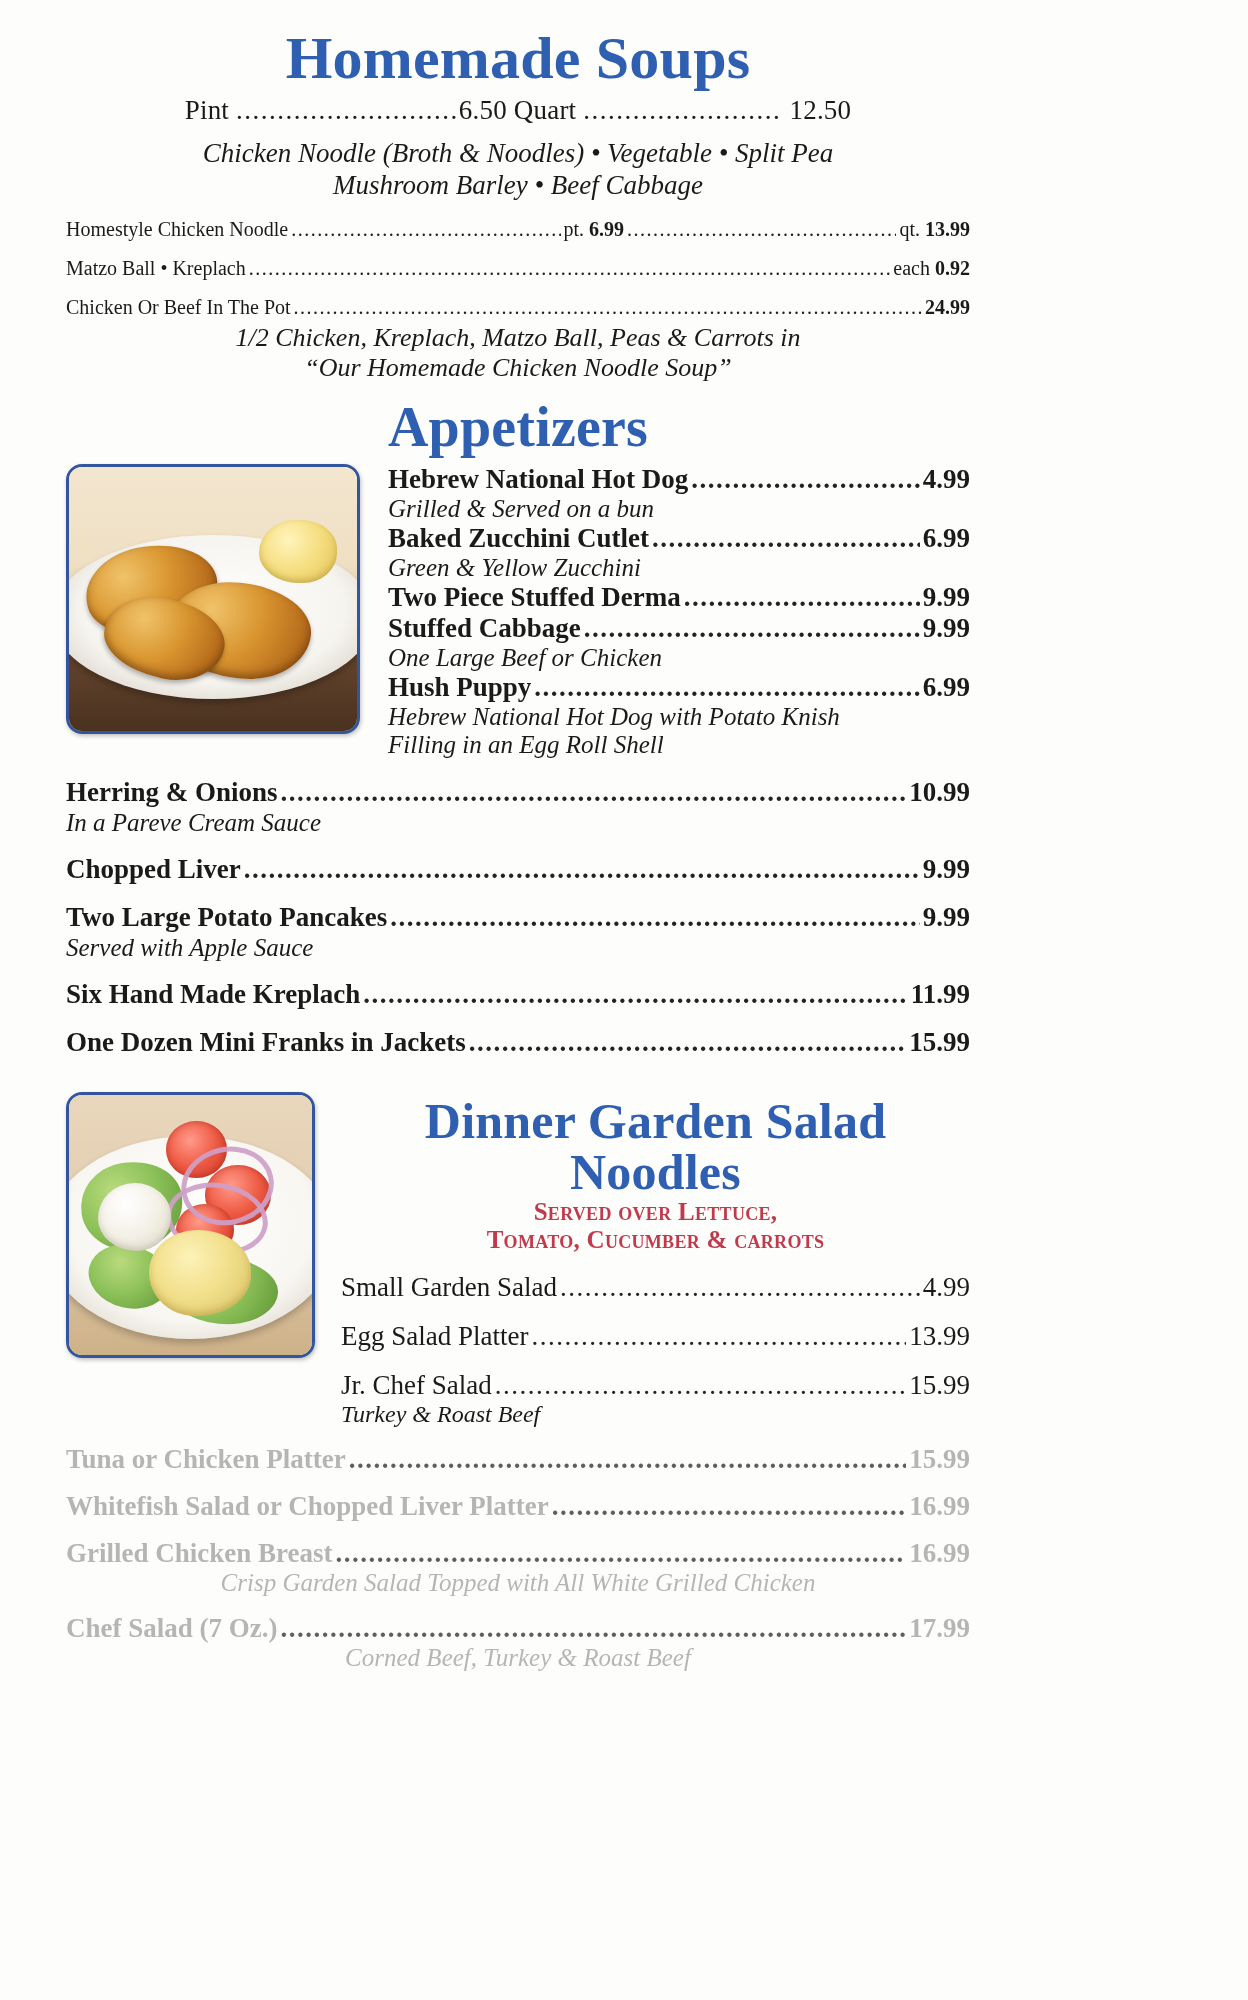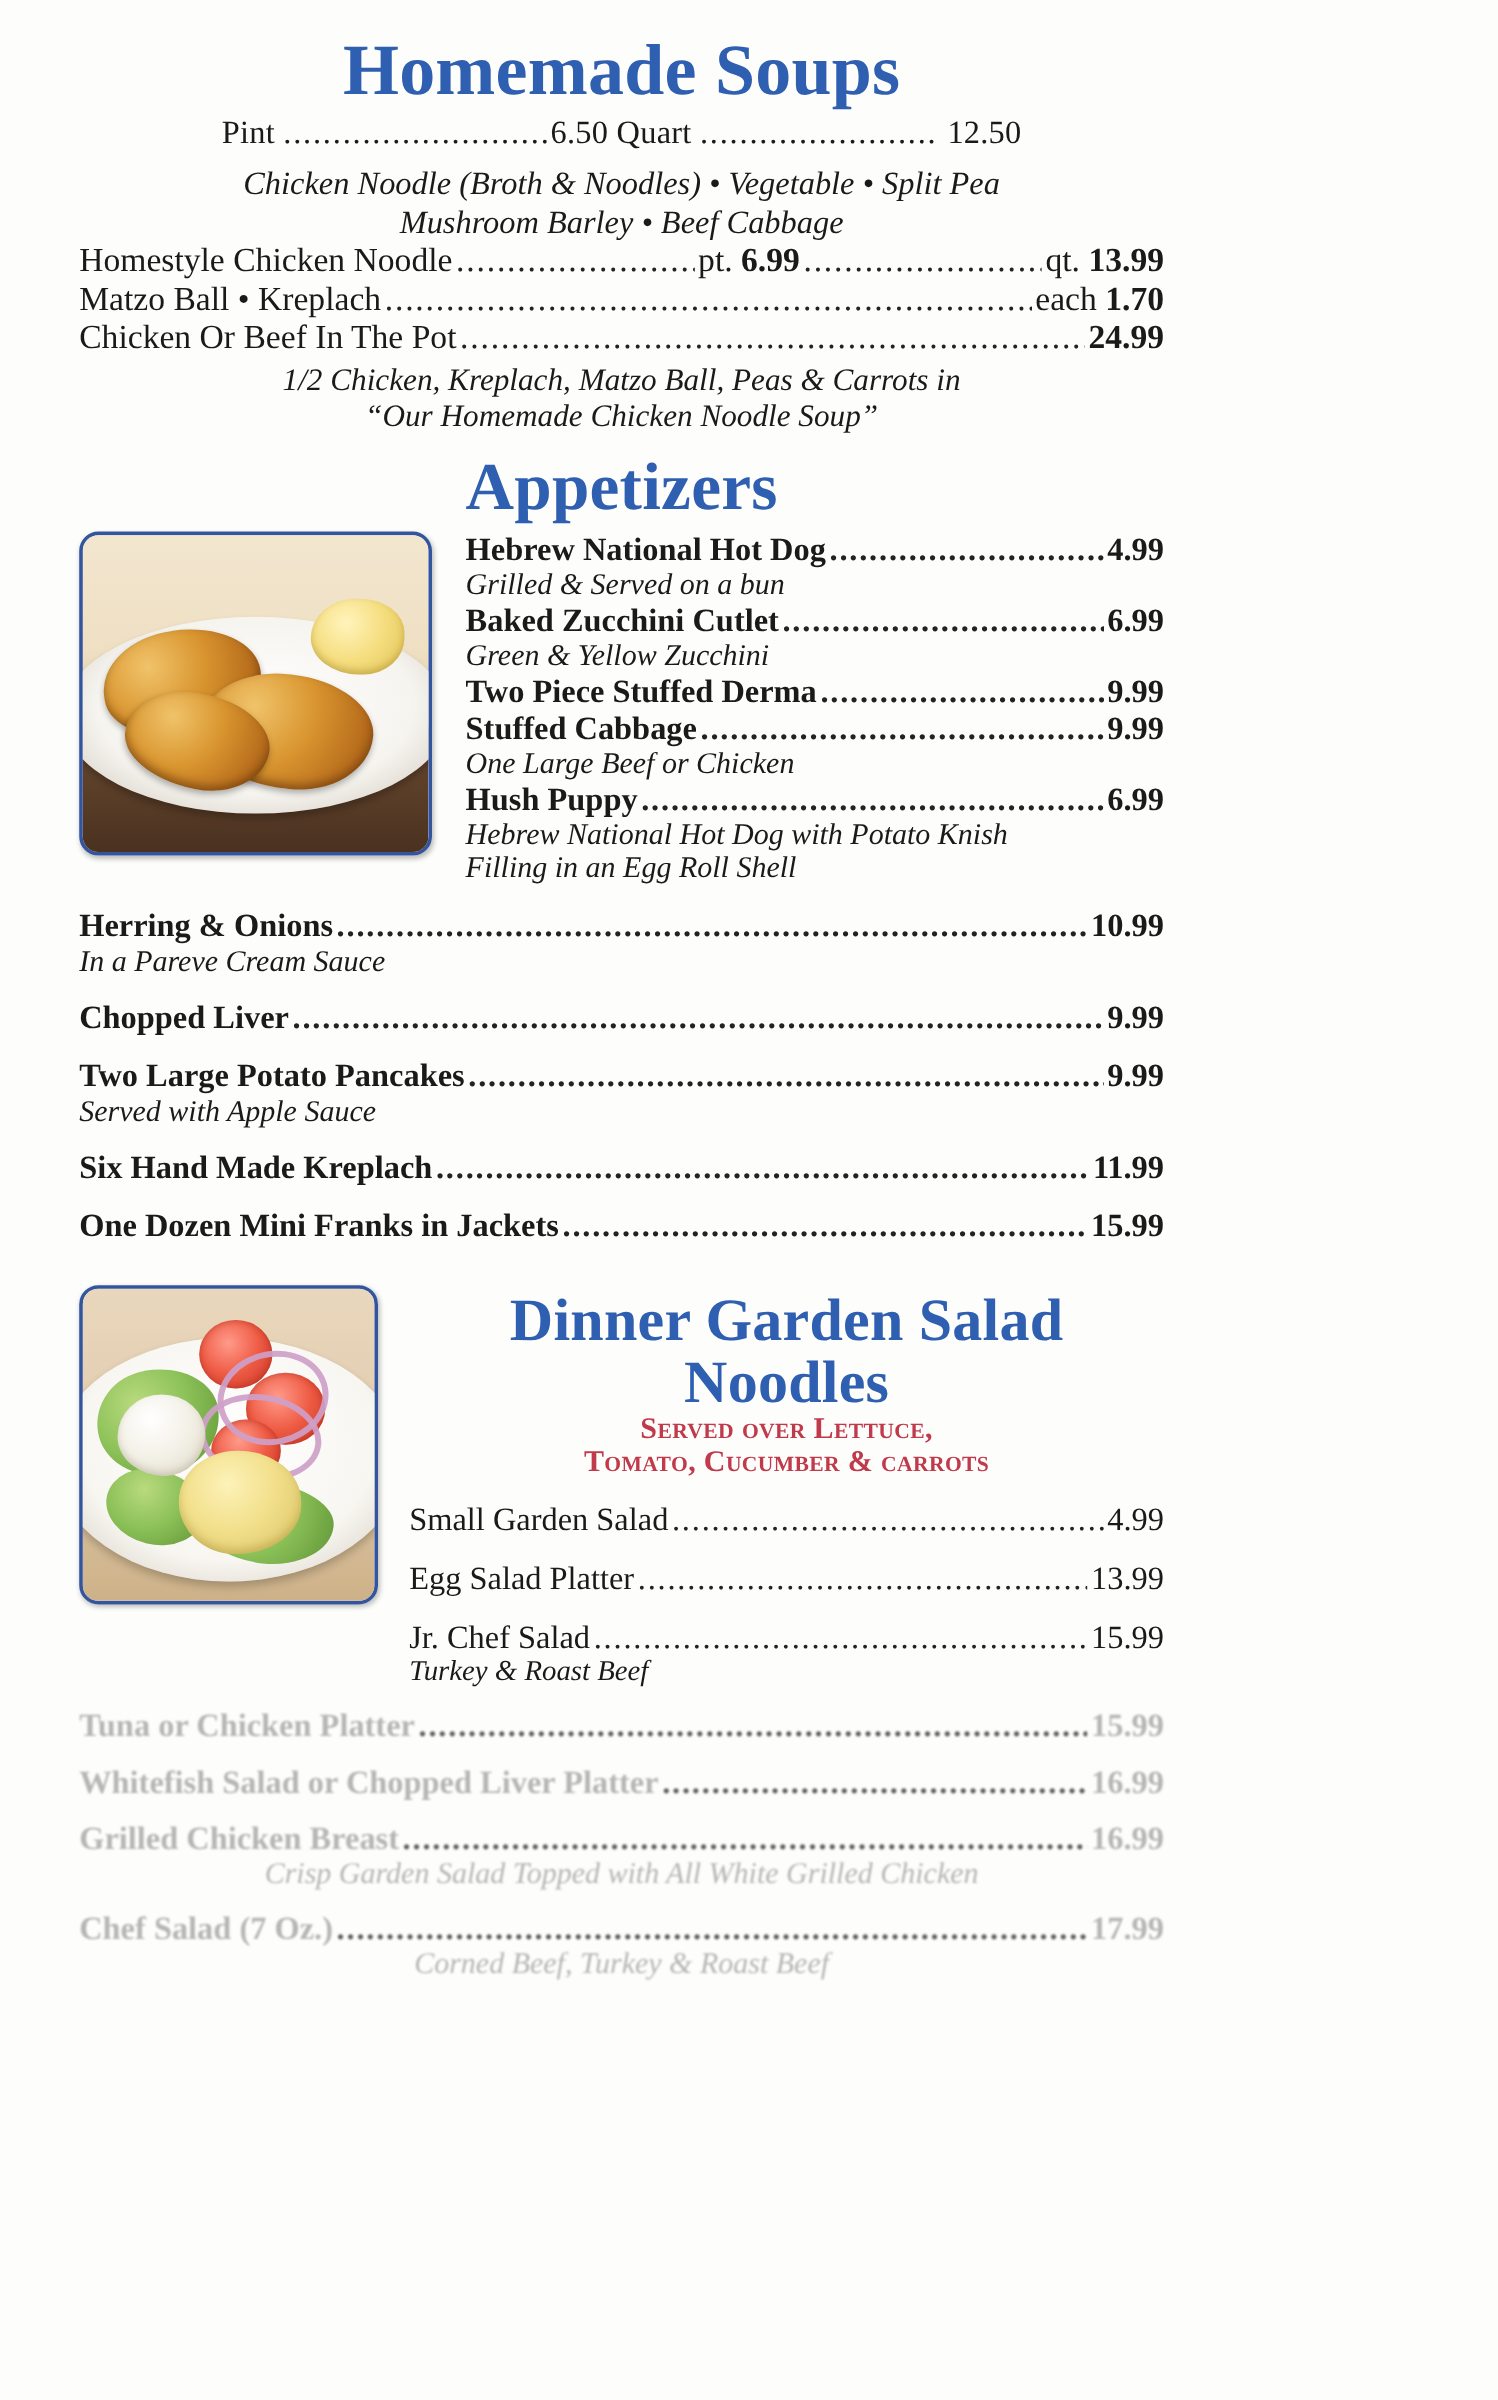--- a/index.html
+++ b/index.html
@@ -63,21 +63,21 @@
     letter-spacing:.2px;
   }
   .pint-line .lead{ letter-spacing:1.5px; }
   .soup-kinds{
     text-align:center;
     font-style:italic;
     font-size:27px;
     line-height:1.18;
     margin-top:12px;
   }
-  .soup-row{ font-size:28px; }
+  .soup-row{ font-size:20px; margin-top:16px; }
   .soup-row .pr{ font-weight:bold; }
   .soup-row .unit{ font-weight:normal; }
   .soup-desc{
     text-align:center;
     font-style:italic;
     font-size:26px;
     line-height:1.15;
     margin-top:4px;
   }
 
@@ -226,21 +226,21 @@
       <span class="nm">Homestyle Chicken Noodle</span>
       <span class="dots">......................................................................................................................................................................................................................</span>
       <span class="pr"><span class="unit">pt.</span> <span>6.99</span></span>
       <span class="dots">......................................................................................................................................................................................................................</span>
       <span class="pr"><span class="unit">qt.</span> <span>13.99</span></span>
     </div>
 
     <div class="row soup-row">
       <span class="nm">Matzo Ball • Kreplach</span>
       <span class="dots">......................................................................................................................................................................................................................</span>
-      <span class="pr"><span class="unit">each</span> <span>1.70</span></span>
+      <span class="pr"><span class="unit">each</span> <span>0.92</span></span>
     </div>
 
     <div class="row soup-row">
       <span class="nm">Chicken Or Beef In The Pot</span>
       <span class="dots">......................................................................................................................................................................................................................</span>
       <span class="pr">24.99</span>
     </div>
     <div class="soup-desc">
       <div>1/2 Chicken, Kreplach, Matzo Ball, Peas &amp; Carrots in</div>
       <div>“Our Homemade Chicken Noodle Soup”</div>

